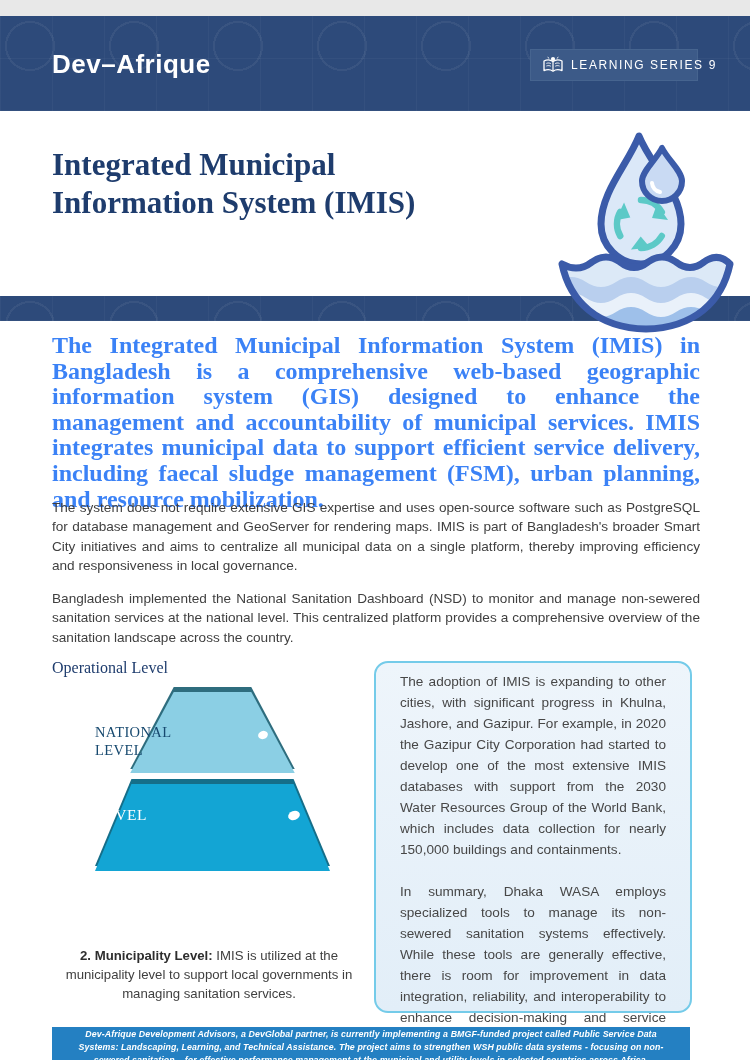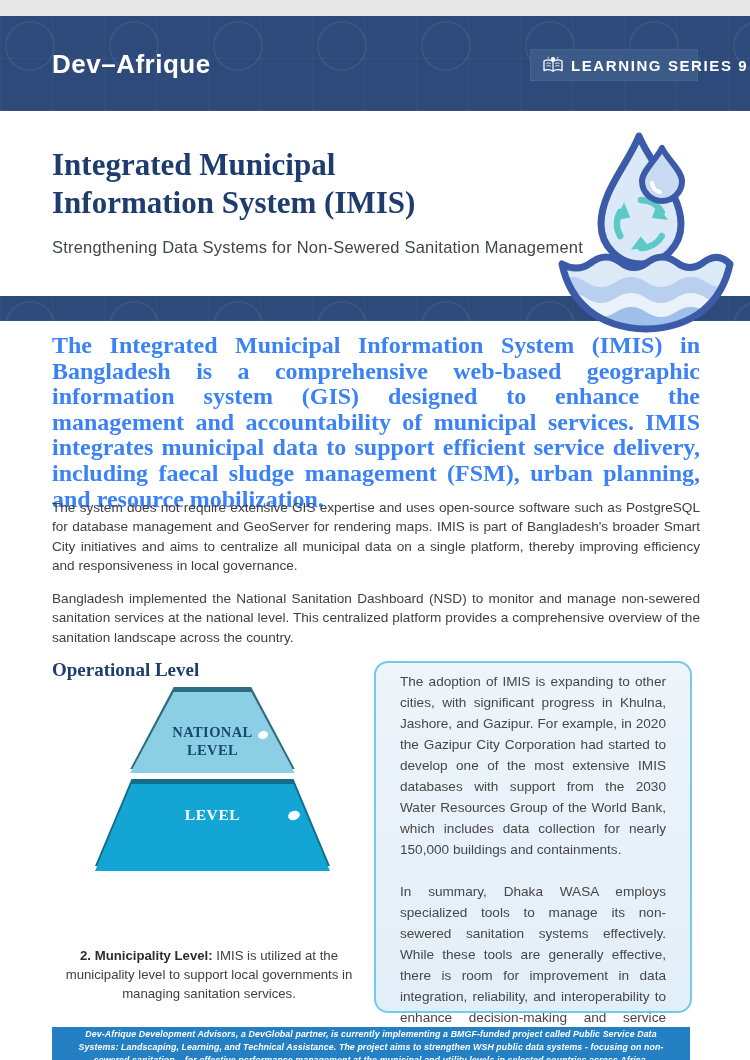--- a/index.html
+++ b/index.html
@@ -21,21 +21,21 @@
   .logo {
     position:absolute; left:52px; top:33px; color:#ffffff;
     font-size:26px; font-weight:bold; letter-spacing:.5px;
   }
   .badge {
     position:absolute; left:530px; top:33px; height:32px; width:168px;
     background:#3c5a88; border:1px solid #4a6missing; display:flex; align-items:center;
     padding:0 12px; gap:8px;
   }
   .badge { border:1px solid #46648f; }
-  .badge-label { color:#ffffff; font-size:15px; font-weight:bold; letter-spacing:1.6px; white-space:nowrap; }
+  .badge-label { color:#ffffff; font-size:12px; font-weight:normal; letter-spacing:1.6px; white-space:nowrap; }
   .hero-title {
     position:absolute; left:52px; top:130px; width:520px;
     font-family:"Liberation Serif","DejaVu Serif",serif;
     font-weight:bold; font-size:31px; line-height:38px; color:#1e3c6d;
   }
   .hero-subtitle {
     position:absolute; left:52px; top:222px; width:540px;
     font-size:16.5px; color:#41464a; letter-spacing:.2px;
   }
   .divider { position:absolute; left:0; top:280px; width:750px; height:25px; }
@@ -50,32 +50,32 @@
   .bodytext {
     position:absolute; left:52px; width:648px;
     font-size:13.6px; line-height:19.4px; color:#3f3f3f; text-align:justify;
   }
   .p2 { top:482px; }
   .p3 { top:573px; }
 
   .op-heading {
     position:absolute; left:52px; top:643px;
     font-family:"Liberation Serif","DejaVu Serif",serif;
-    font-weight:bold; font-size:19px; color:#1e3c6d;
+    font-weight:normal; font-size:16px; color:#1e3c6d;
   }
 
   .pyramid { position:absolute; left:95px; top:671px; width:235px; height:184px; }
   .trap { position:absolute; left:0; width:235px; }
   .t-top-sh  { top:0;  height:82px; background:#2e6d7e; clip-path:polygon(33.5% 0,66.5% 0,85% 100%,15% 100%); }
   .t-top     { top:5px; height:81px; background:#8bcfe4; clip-path:polygon(33.5% 0,66.5% 0,85% 100%,15% 100%); }
   .t-bot-sh  { top:92px; height:87px; background:#156e89; clip-path:polygon(15.5% 0,84.5% 0,100% 100%,0 100%); }
   .t-bot     { top:97px; height:87px; background:#13a5d4; clip-path:polygon(15.5% 0,84.5% 0,100% 100%,0 100%); }
   .trap-label {
-    position:absolute; width:100%; text-align:center;
-    font-family:"Liberation Serif","DejaVu Serif",serif; font-weight:bold;
+    position:absolute; width:100%; text-align:left;
+    font-family:"Liberation Serif","DejaVu Serif",serif; font-weight:normal;
   }
   .lbl-top { top:36px; color:#17496f; font-size:14.5px; line-height:18px; letter-spacing:.4px; }
   .lbl-bot { top:118px; color:#ffffff; font-size:15.5px; line-height:19px; letter-spacing:.6px; }
   .curl { position:absolute; background:#ffffff; border-radius:50%; }
   .curl1 { left:163px; top:44px; width:10px; height:8px; transform:rotate(-20deg); }
   .curl2 { left:193px; top:124px; width:12px; height:9px; transform:rotate(-20deg); }
 
   .levels { position:absolute; left:52px; width:314px; font-size:13.2px; line-height:19px; color:#3f3f3f; }
   .lv1 { top:862px; text-align:justify; }
   .lv2 { top:930px; text-align:center; }
@@ -119,21 +119,20 @@
         </svg>
       </span>
       <span class="badge-label">LEARNING SERIES 9</span>
     </div>
   </div>
 
   <div class="hero-title">
     <div>Integrated Municipal</div>
     <div>Information System (IMIS)</div>
   </div>
-  <div class="hero-subtitle">Strengthening Data Systems for Non-Sewered Sanitation Management</div>
 
   <div class="divider navy-band"></div>
 
   <div class="drop-art">
     <svg width="180" height="210" viewBox="0 0 180 210">
       <defs>
         <clipPath id="bowlclip">
           <path d="M6,138 C14,176 42,202 90,203 C138,202 166,176 174,138 Q162,126 148,136 Q134,147 120,136 Q106,126 92,136 Q78,147 64,136 Q50,126 36,136 Q22,147 6,138 Z"></path>
         </clipPath>
         <g id="rseg">

